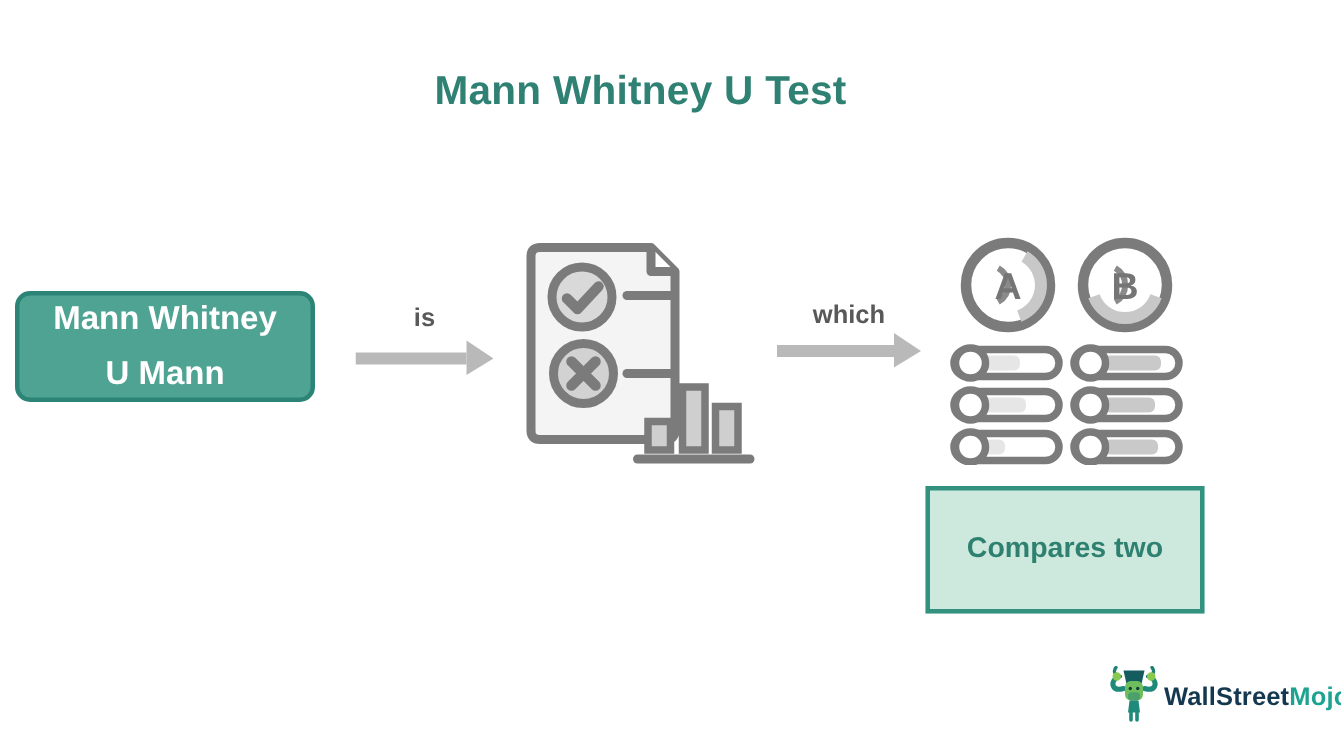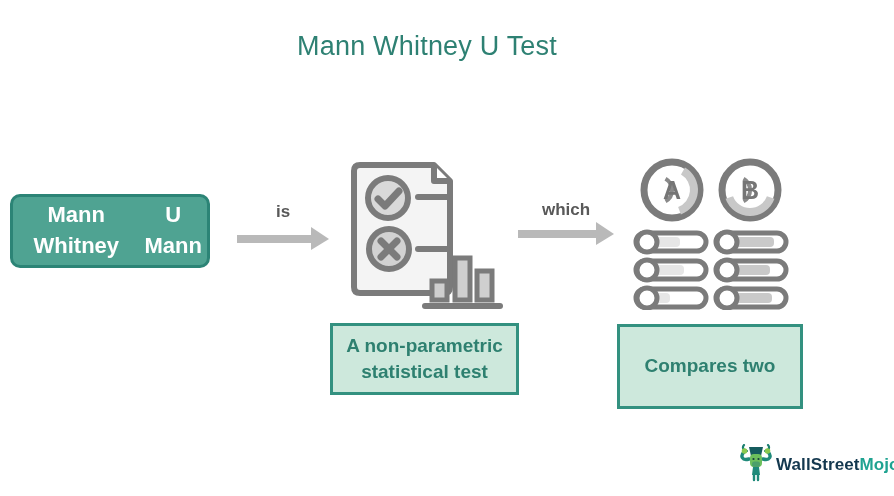--- a/index.html
+++ b/index.html
@@ -1,27 +1,27 @@
 <!DOCTYPE html>
 <html><head>
 <meta charset="utf-8">
 <style>
   html,body{margin:0;padding:0;background:#fff;}
   .stage{
     position:relative;width:894px;height:496px;background:#ffffff;
     font-family:"Liberation Sans",sans-serif;overflow:hidden;margin:0 auto;
   }
   .title{
-    position:absolute;left:0;top:31px;width:854px;text-align:center;
-    font-size:27px;font-weight:normal;color:#2E8173;letter-spacing:.2px;
+    position:absolute;left:0;top:45px;width:854px;text-align:center;
+    font-size:27px;font-weight:bold;color:#2E8173;letter-spacing:.2px;
   }
   .subject-box{
     position:absolute;left:10px;top:194px;width:194px;height:68px;
     background:#4FA392;border:3px solid #2C8476;border-radius:10px;
-    display:flex;flex-direction:row;align-items:center;justify-content:space-between;
+    display:flex;flex-direction:column;align-items:center;justify-content:space-between;
     color:#ffffff;font-size:22px;font-weight:bold;line-height:1.4;text-align:center;
   }
   .connector-label{
     position:absolute;font-size:17px;font-weight:bold;color:#595959;text-align:center;
   }
   .label-is{left:237px;top:202px;width:92px;}
   .label-which{left:518px;top:200px;width:96px;text-align:center;}
   .arrow{position:absolute;}
   .arrow-is{left:237px;top:226px;}
   .arrow-which{left:518px;top:221px;}
@@ -114,24 +114,20 @@
     <rect x="108" y="87" width="38" height="10" rx="4" fill="#C9C9C9"></rect>
     <rect x="108" y="115" width="34" height="10" rx="4" fill="#C9C9C9"></rect>
     <rect x="108" y="143" width="36" height="10" rx="4" fill="#C9C9C9"></rect>
     <g stroke="#7B7B7B" stroke-width="5" fill="#FFFFFF">
       <circle cx="99" cy="92" r="10"></circle>
       <circle cx="99" cy="120" r="10"></circle>
       <circle cx="99" cy="148" r="10"></circle>
     </g>
   </svg>
 
-  <div class="caption-box caption-definition">
-    <span>A non-parametric</span>
-    <span>statistical test</span>
-  </div>
 
   <div class="caption-box caption-comparison">
     <span>Compares two</span>
   </div>
 
   <div class="logo">
     <svg width="34" height="42" viewBox="0 0 34 42">
       <path d="M8,7 C4,7 3,3 5,1" fill="none" stroke="#1C7F70" stroke-width="2.2" stroke-linecap="round"></path>
       <path d="M26,7 C30,7 31,3 29,1" fill="none" stroke="#1C7F70" stroke-width="2.2" stroke-linecap="round"></path>
       <path d="M10,15 C3,17 1,12 5,8" fill="none" stroke="#1F8A7A" stroke-width="3.4" stroke-linecap="round"></path>

